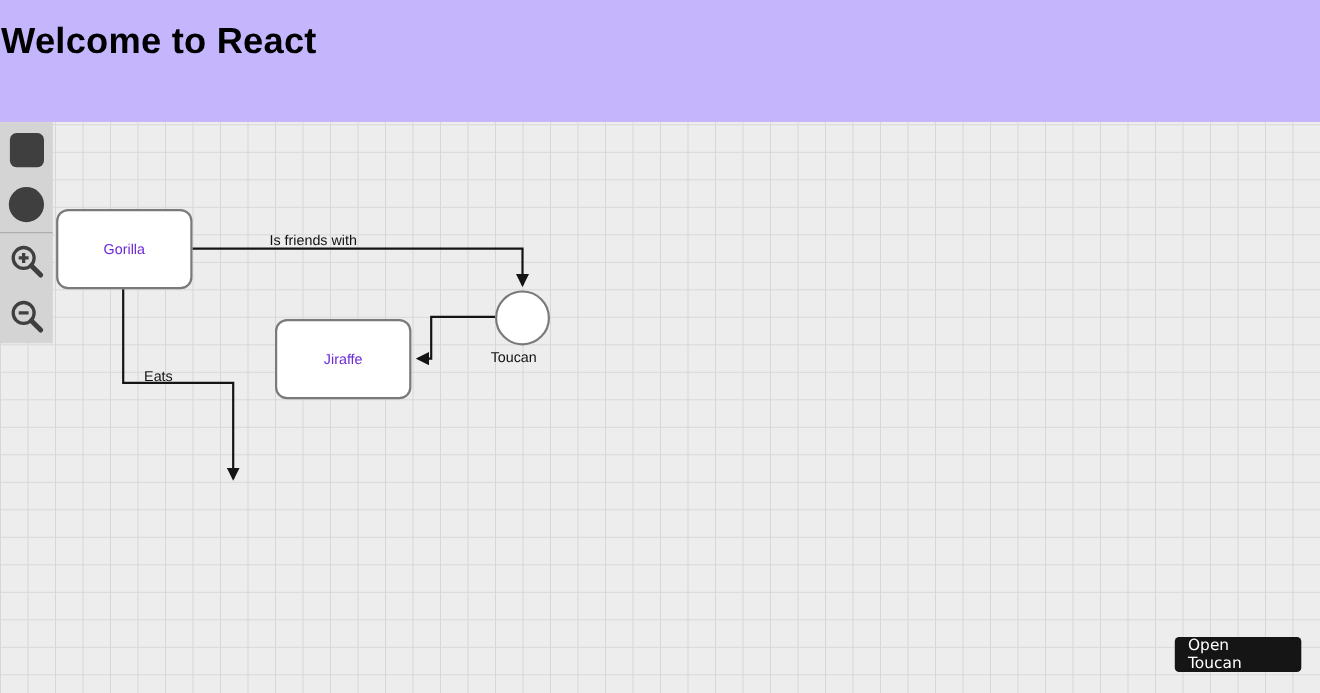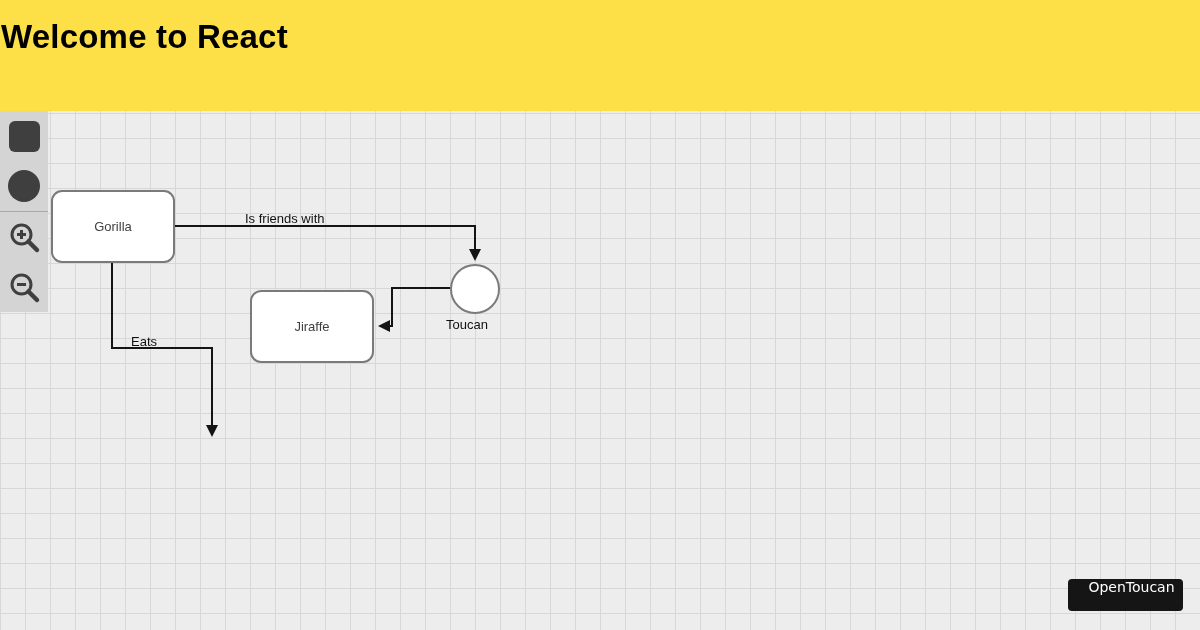--- a/index.html
+++ b/index.html
@@ -6,21 +6,21 @@
   html, body { width: 1200px; height: 630px; }
   body {
     font-family: "Liberation Sans", sans-serif;
     background: #ffffff;
     color: #111111;
     overflow: hidden;
   }
   .page { position: relative; width: 1200px; height: 630px; overflow: hidden; }
 
   
-  .header { position: absolute; top: 0; left: 0; width: 1200px; height: 111px; background: #fde047; }
+  .header { position: absolute; top: 0; left: 0; width: 1200px; height: 111px; background: #c4b5fd; }
   .header h1 {
     padding: 18px 0 0 1px;
     font-size: 33px;
     line-height: 38px;
     font-weight: bold;
     letter-spacing: 0.2px;
     color: #000000;
   }
   .header p {
     padding: 24px 0 0 1px;
@@ -47,21 +47,21 @@
     background-position: 0 0, 0 2px;
   }
   .edges { position: absolute; top: 0; left: 0; width: 1200px; height: 481px; }
   .edge { stroke: #141414; stroke-width: 2; fill: none; }
 
   .node {
     position: absolute;
     background: #ffffff;
     border: 2px solid #7a7a7a;
     display: flex; align-items: center; justify-content: center;
-    font-size: 13px; color: #404040;
+    font-size: 13px; color: #6d28d9;
   }
   .node.rect { width: 124px; height: 73px; border-radius: 11px; }
   .node.round { width: 50px; height: 50px; border-radius: 50%; }
   .node-caption {
     position: absolute;
     font-size: 13px; color: #111111;
     text-align: center;
   }
   .edge-label {
     position: absolute;
@@ -94,21 +94,21 @@
     left: 1068px; top: 579px;
     width: 115px; height: 32px;
     background: #151515;
     border: none; border-radius: 4px;
     color: #ffffff;
     font-family: "DejaVu Sans", sans-serif;
     font-size: 14px; line-height: 16px;
     text-align: left;
     padding: 0 0 0 12px;
     cursor: pointer;
-    display: flex; flex-direction: row; justify-content: center;
+    display: flex; flex-direction: column; justify-content: center;
     z-index: 6;
   }
   .open-sandbox span { display: block; }
 </style>
 </head>
 <body>
 
 <div class="page">
 
   <div class="header">

